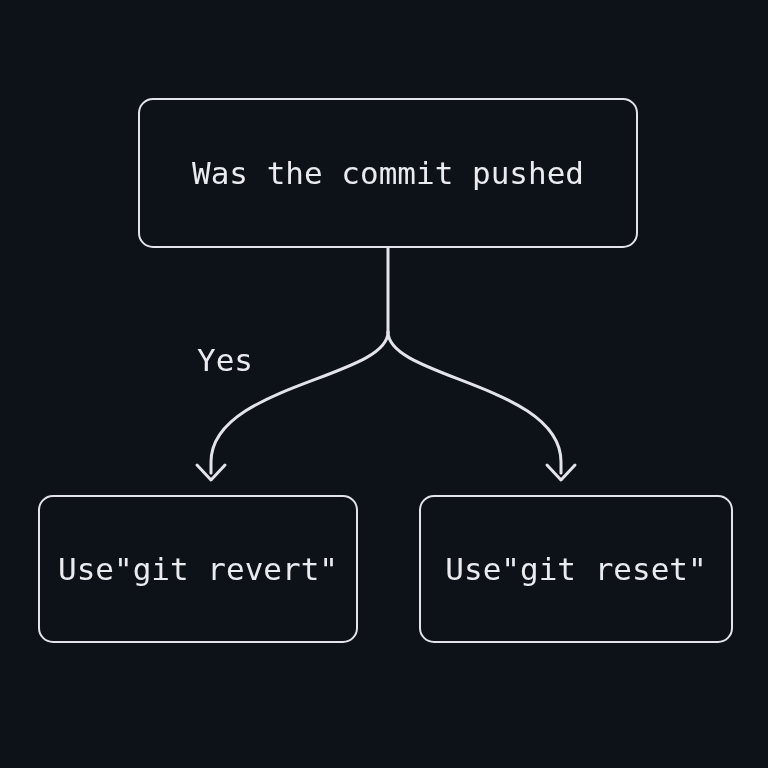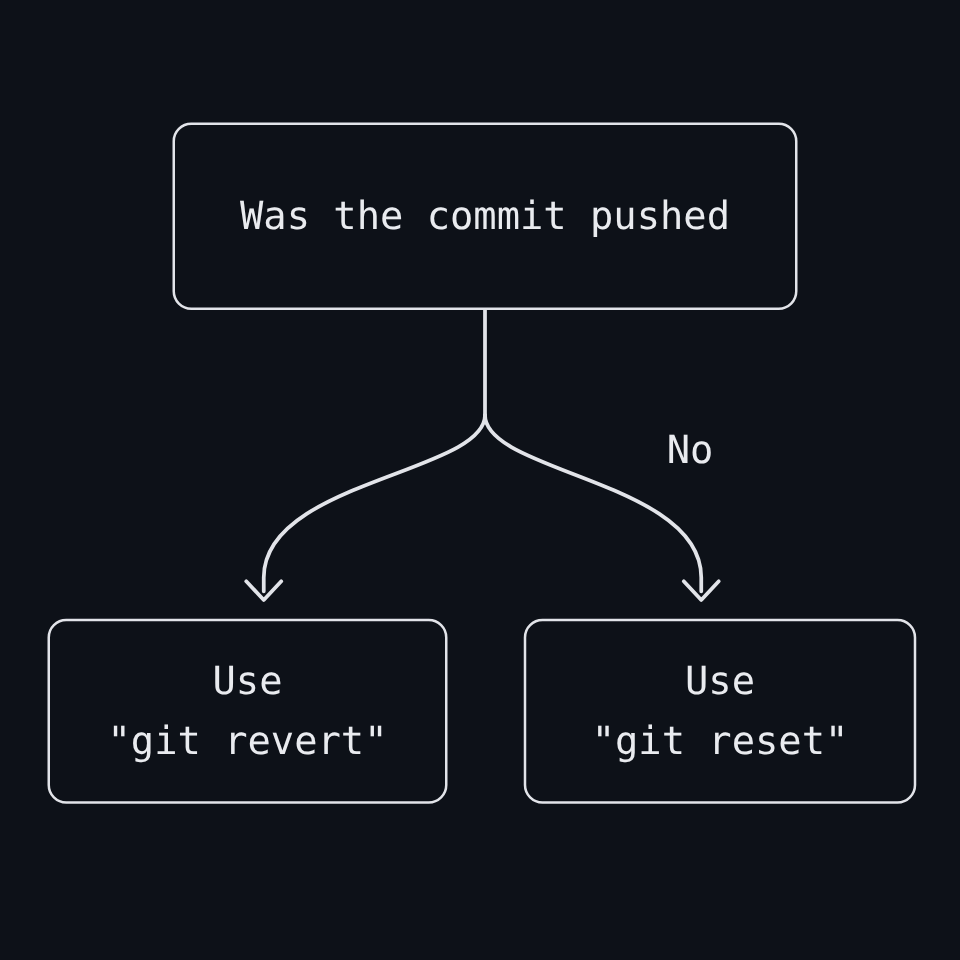--- a/index.html
+++ b/index.html
@@ -35,21 +35,21 @@
     stroke-linecap: round;
     stroke-linejoin: round;
   }
   .node {
     position: absolute;
     box-sizing: border-box;
     border: 2.5px solid var(--line);
     border-radius: 15px;
     background: var(--bg);
     display: flex;
-    flex-direction: column;
+    flex-direction: row;
     align-items: center;
     justify-content: center;
     text-align: center;
     font-size: 31px;
     line-height: 48px;
     letter-spacing: 0;
   }
   .node-question {
     left: 138px;
     top: 98px;
@@ -89,21 +89,21 @@
     <path d="M388 332 C388 378 211 385 211 462 L211 473"></path>
     <path d="M388 332 C388 378 561 385 561 462 L561 473"></path>
     <path d="M197 465 L211 480 L225 465"></path>
     <path d="M547 465 L561 480 L575 465"></path>
   </svg>
 
   <div class="node node-question">
     <div>Was the commit pushed</div>
   </div>
 
-  <div class="branch-label branch-label-no">No</div>
+  <div class="branch-label branch-label-yes">Yes</div>
 
   <div class="node node-revert">
     <div>Use</div>
     <div>"git revert"</div>
   </div>
 
   <div class="node node-reset">
     <div>Use</div>
     <div>"git reset"</div>
   </div>

